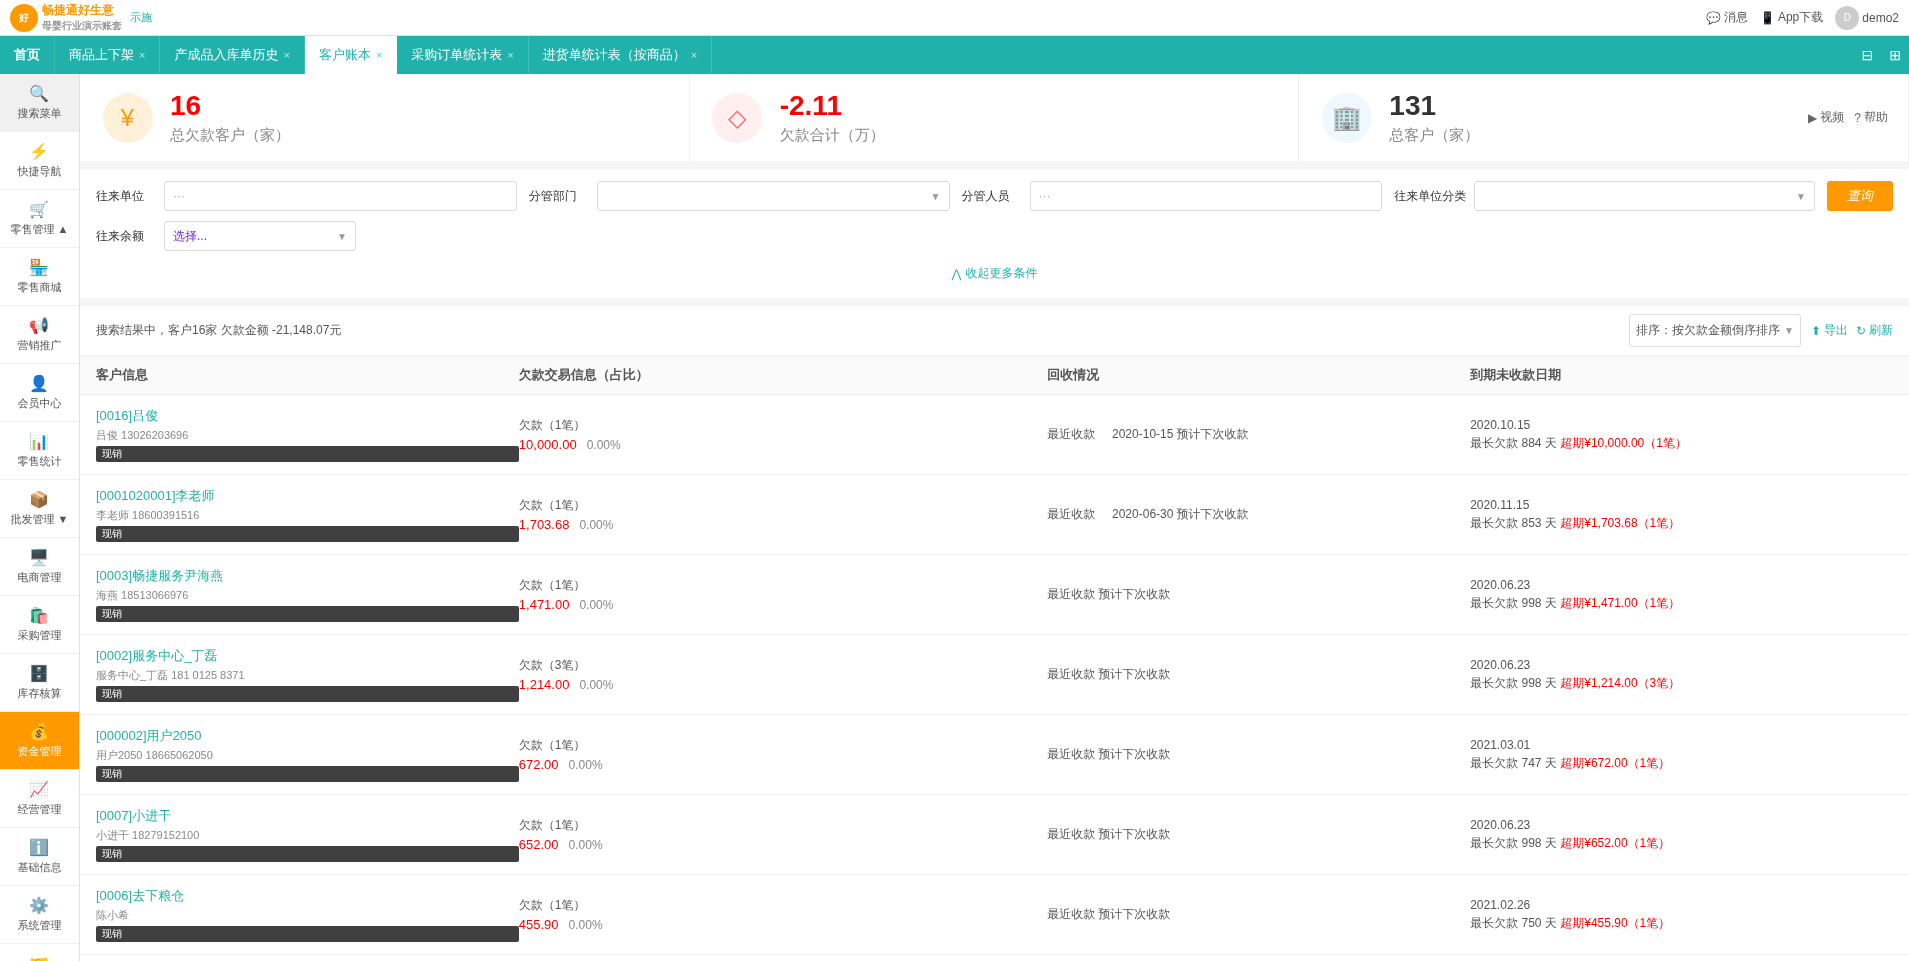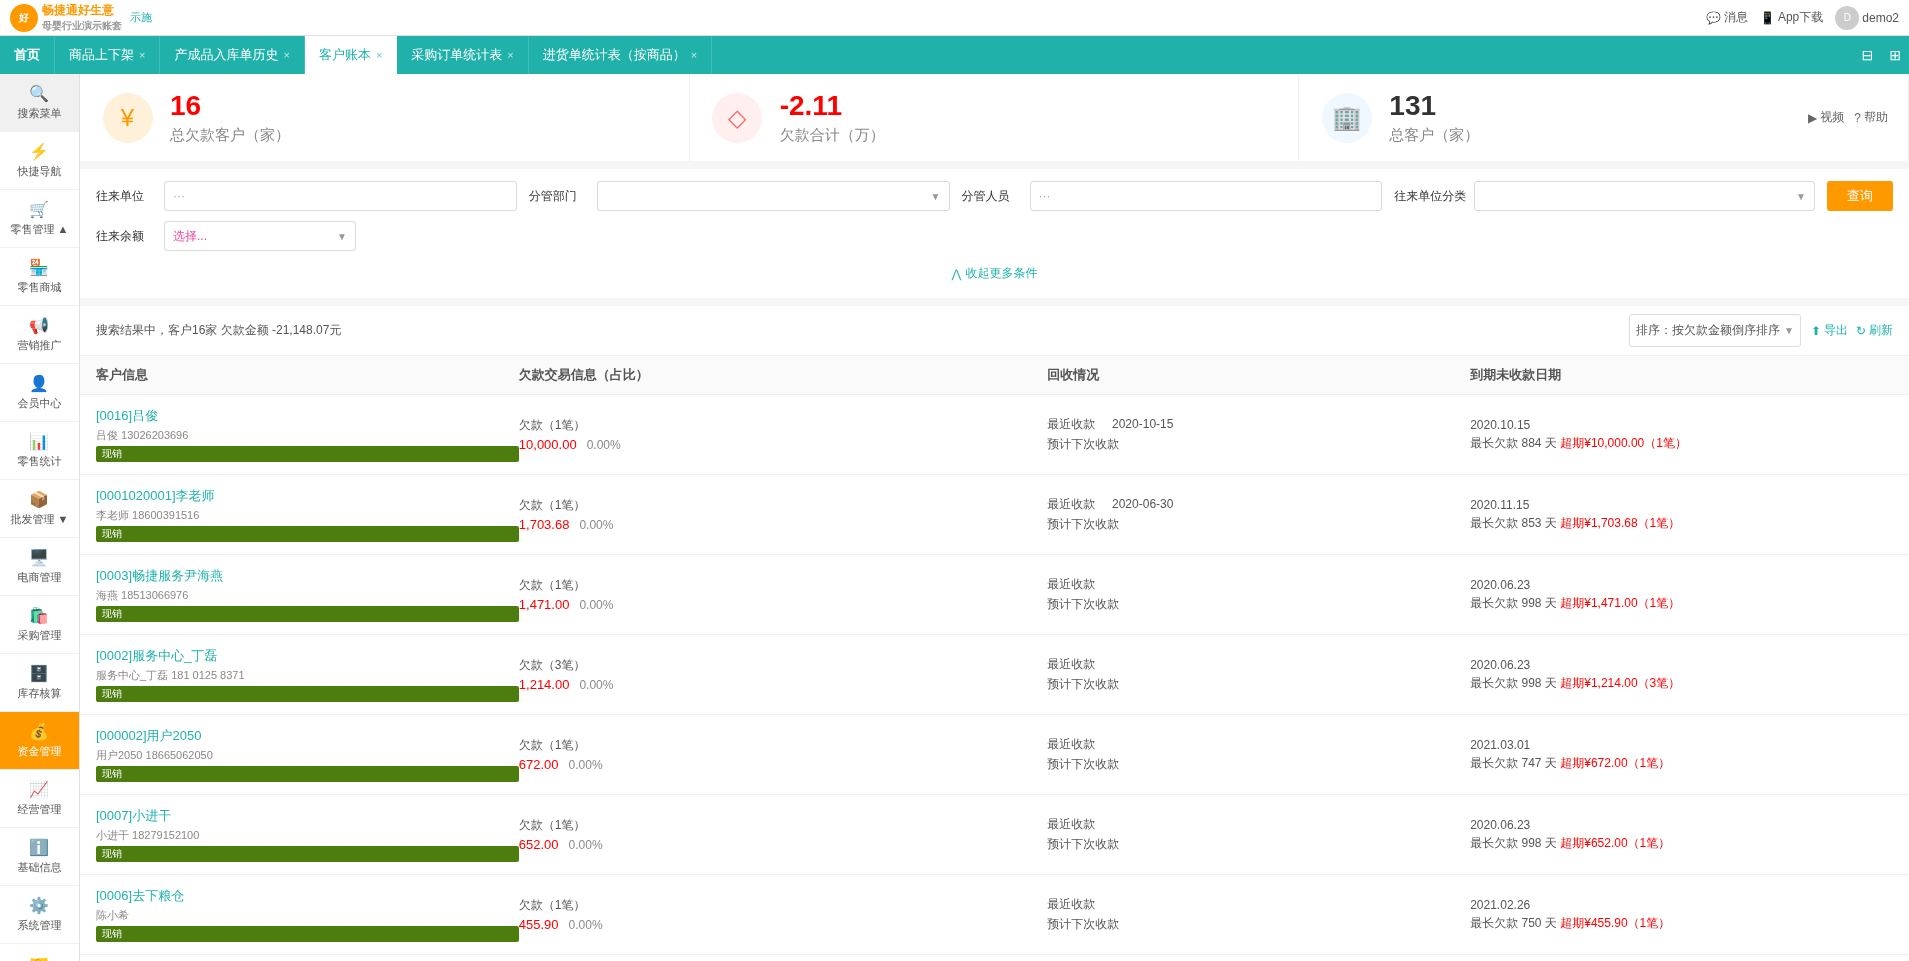--- a/index.html
+++ b/index.html
@@ -53,43 +53,43 @@
     .stat-actions span { display: flex; align-items: center; gap: 3px; cursor: pointer; }
 
     
     .filter-area { background: #fff; padding: 12px 16px; margin-bottom: 8px; }
     .filter-row { display: flex; align-items: center; gap: 12px; margin-bottom: 10px; }
     .filter-item { display: flex; align-items: center; gap: 8px; flex: 1; }
     .filter-label { font-size: 12px; color: #333; white-space: nowrap; min-width: 60px; }
     .filter-input { flex: 1; height: 30px; border: 1px solid #d9d9d9; border-radius: 3px; padding: 0 8px; font-size: 12px; display: flex; align-items: center; justify-content: space-between; cursor: pointer; background: #fff; }
     .filter-input.has-dots { color: #aaa; }
     .filter-select { flex: 1; height: 30px; border: 1px solid #d9d9d9; border-radius: 3px; padding: 0 8px; font-size: 12px; display: flex; align-items: center; justify-content: space-between; cursor: pointer; background: #fff; }
-    .filter-btn { background: #f90; color: #fff; border: none; padding: 6px 20px; border-radius: 3px; cursor: pointer; font-size: 13px; }
+    .filter-btn { background: #f90; color: #fff; border: none; padding: 6px 20px; border-radius: 3px; cursor: pointer; font-size: 13px; font-style: italic; }
     .collapse-btn { display: flex; align-items: center; justify-content: center; gap: 4px; color: #20b2aa; font-size: 12px; cursor: pointer; padding: 4px 0; }
 
     
     .results-bar { background: #fff; padding: 8px 16px; display: flex; align-items: center; justify-content: space-between; border-bottom: 1px solid #f0f0f0; font-size: 12px; color: #555; }
     .results-bar .sort-area { display: flex; align-items: center; gap: 10px; }
     .results-bar .sort-select { border: 1px solid #ddd; padding: 7px 6px; font-size: 12px; border-radius: 3px; display: flex; align-items: center; gap: 4px; cursor: pointer; }
     .results-bar .action-btns { display: flex; gap: 8px; }
     .results-bar .action-btn { display: flex; align-items: center; gap: 3px; color: #20b2aa; cursor: pointer; }
 
     
     .table-container { background: #fff; }
     .table-header { display: grid; grid-template-columns: 2fr 2.5fr 2fr 2fr; padding: 10px 16px; background: #fafafa; border-bottom: 1px solid #eee; font-weight: bold; color: #555; font-size: 13px; }
     .table-row { display: grid; grid-template-columns: 2fr 2.5fr 2fr 2fr; padding: 12px 16px; border-bottom: 1px solid #f0f0f0; align-items: center; }
     .customer-info { display: flex; flex-direction: column; gap: 3px; }
     .customer-name { color: #20b2aa; cursor: pointer; font-size: 13px; }
     .customer-phone { font-size: 11px; color: #888; }
-    .customer-tag { display: inline-block; background: #4d7c0f; color: #fff; font-size: 10px; padding: 1px 6px; border-radius: 2px; }
+    .customer-tag { display: inline-block; background: #404040; color: #fff; font-size: 10px; padding: 1px 6px; border-radius: 2px; }
     .debt-info { display: flex; flex-direction: column; gap: 3px; }
     .debt-count { font-size: 12px; color: #555; }
     .debt-amount { color: #f00; font-size: 13px; }
     .debt-percent { font-size: 12px; color: #888; }
-    .recovery-info { display: flex; flex-direction: column; gap: 3px; font-size: 12px; color: #555; }
+    .recovery-info { display: flex; flex-direction: row; gap: 3px; font-size: 12px; color: #555; }
     .overdue-info { display: flex; flex-direction: column; gap: 3px; font-size: 12px; color: #555; }
     .overdue-date { color: #555; }
     .overdue-link { color: #f00; cursor: pointer; font-size: 12px; }
 
     
     ::-webkit-scrollbar { width: 6px; }
     ::-webkit-scrollbar-track { background: #f1f1f1; }
     ::-webkit-scrollbar-thumb { background: #ccc; border-radius: 3px; }
 
     .chevron { font-size: 10px; color: #999; }
@@ -298,21 +298,21 @@
             <span class="chevron">▼</span>
           </div>
         </div>
         <button class="filter-btn">查询</button>
       </div>
 
       <div class="filter-row">
         <div class="filter-item" style="max-width:260px;">
           <span class="filter-label">往来余额</span>
           <div class="filter-select">
-            <span style="color:#ec4899;">选择...</span>
+            <span style="color:#6d28d9;">选择...</span>
             <span class="chevron">▼</span>
           </div>
         </div>
       </div>
 
       <div class="collapse-btn">
         <span>⋀</span>
         <span>收起更多条件</span>
       </div>
     </div>

